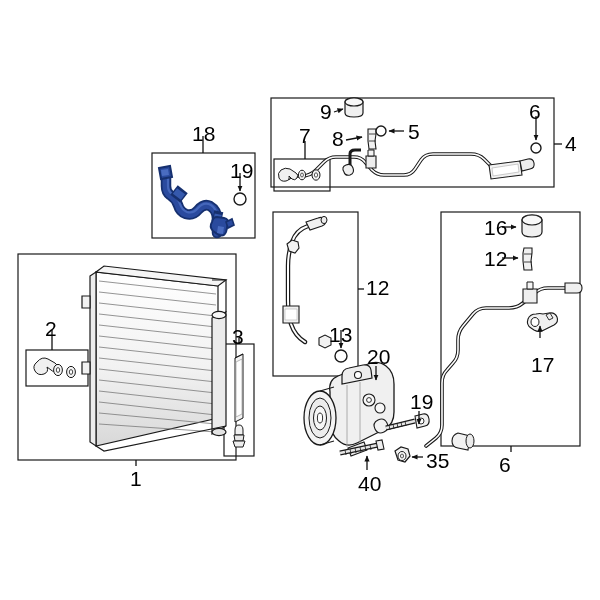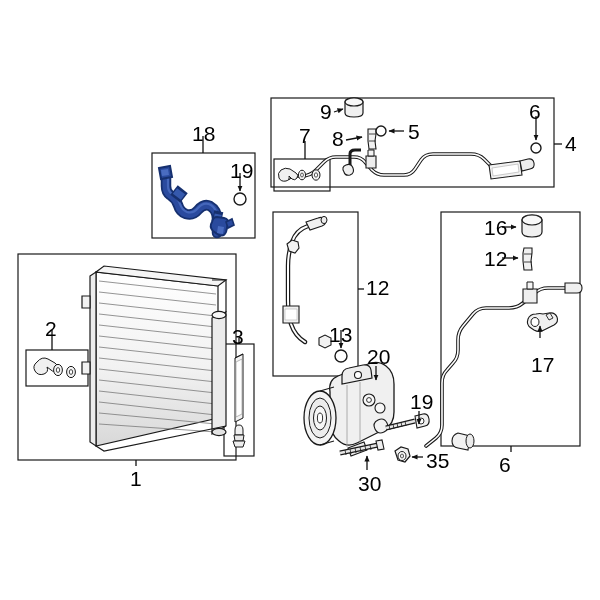--- a/index.html
+++ b/index.html
@@ -341,16 +341,16 @@
   <div class="lbl" style="left:192px; top:123px;">18</div>
   <div class="lbl" style="left:230px; top:160px;">19</div>
   <div class="lbl" style="left:366px; top:277px;">12</div>
   <div class="lbl" style="left:329px; top:324px;">13</div>
   <div class="lbl" style="left:499px; top:454px;">6</div>
   <div class="lbl" style="left:484px; top:248px;">12</div>
   <div class="lbl" style="left:484px; top:217px;text-align:right;">16</div>
   <div class="lbl" style="left:531px; top:354px;">17</div>
   <div class="lbl" style="left:367px; top:346px;">20</div>
   <div class="lbl" style="left:410px; top:391px;">19</div>
-  <div class="lbl" style="left:358px; top:473px;">30</div>
+  <div class="lbl" style="left:358px; top:473px;">40</div>
   <div class="lbl" style="left:426px; top:450px;">35</div>
 
 </div>
 
 </body></html>

